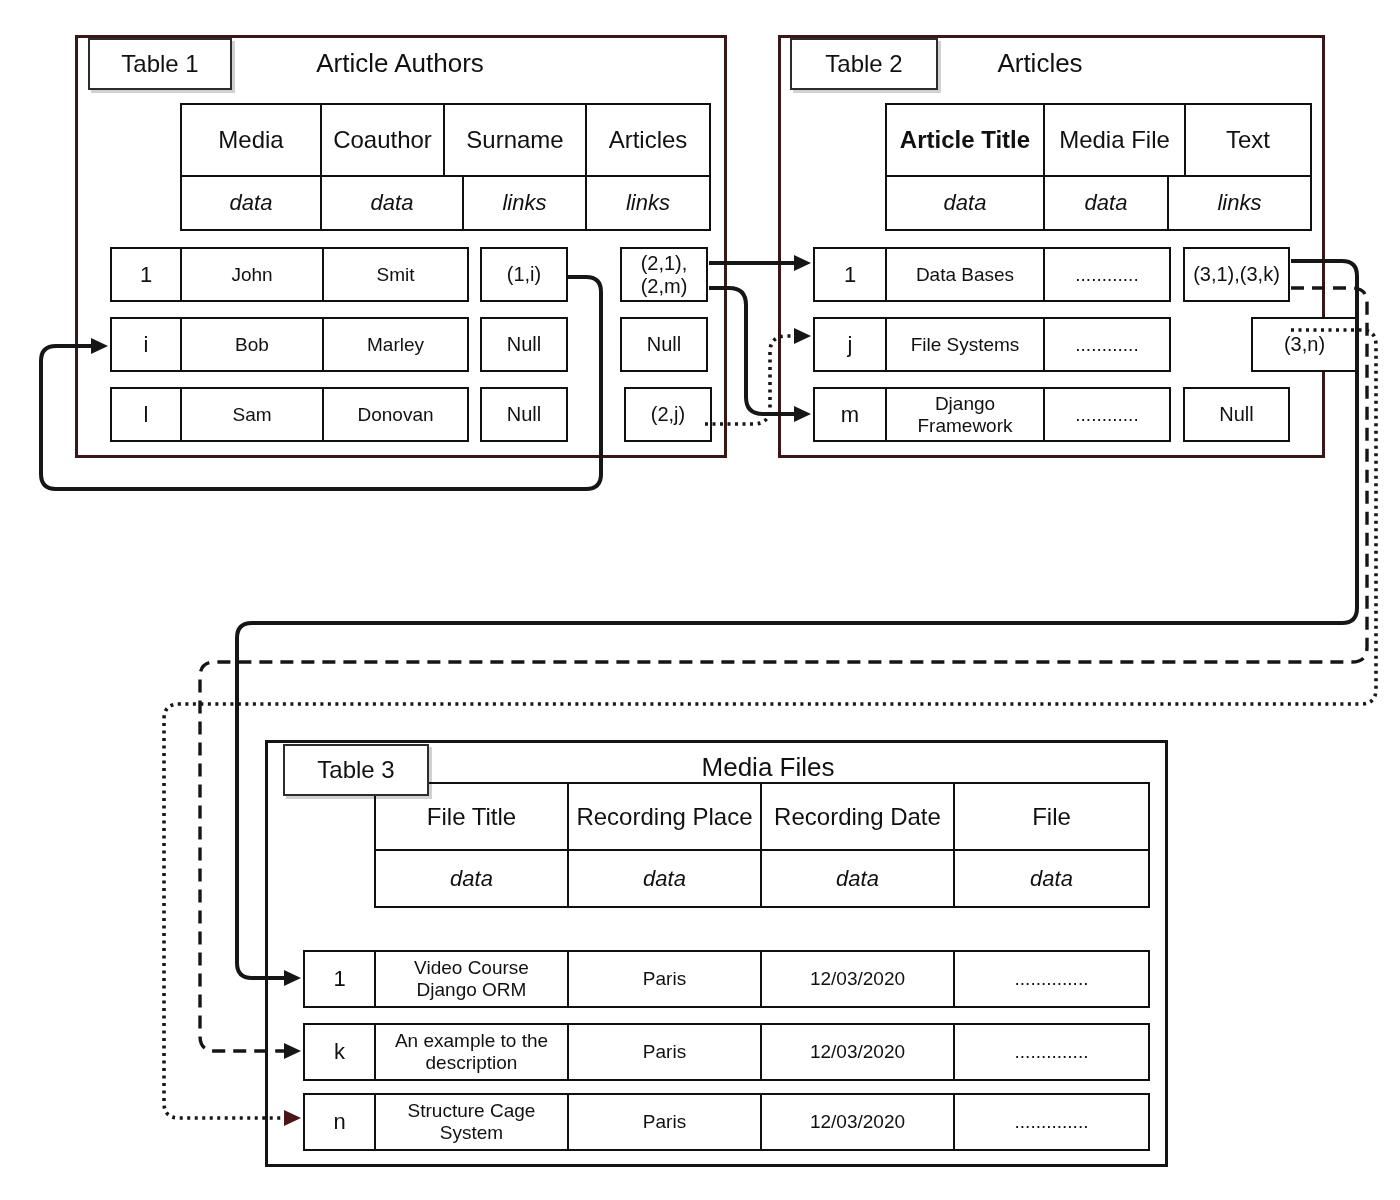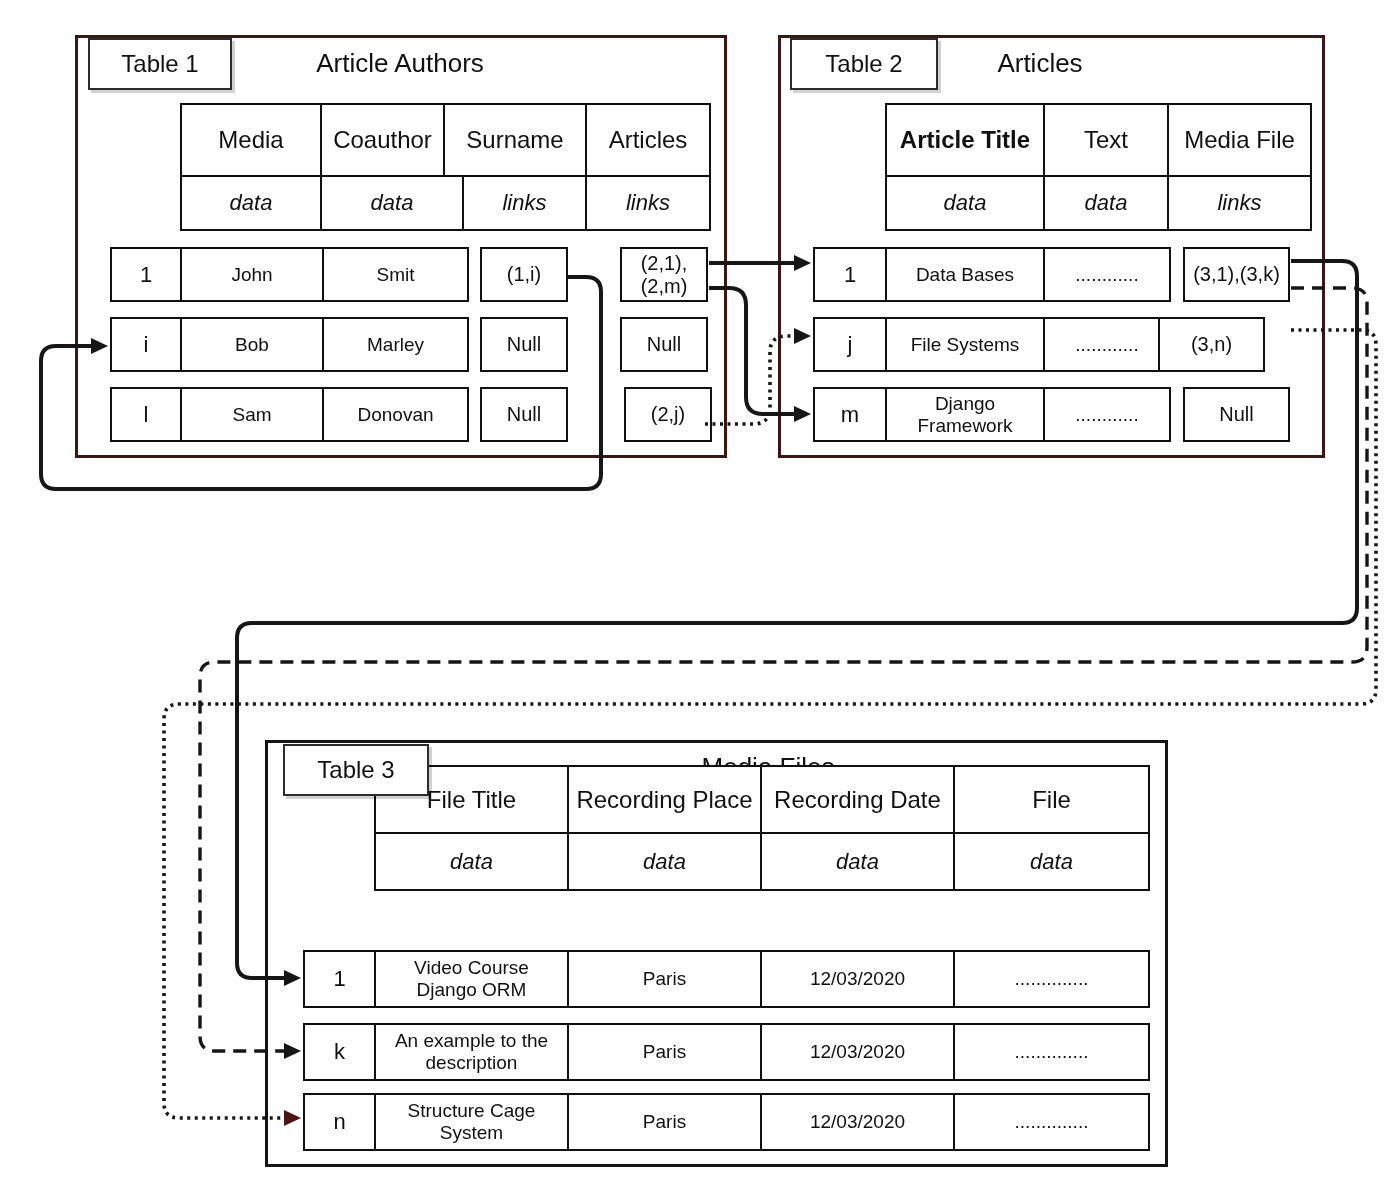--- a/index.html
+++ b/index.html
@@ -90,52 +90,52 @@
       <div class="cell val" style="width: 143px;">Donovan</div>
     </div>
     <div class="abs linkbox" style="left: 480px; top: 387px; width: 88px; height: 55px;">Null</div>
     <div class="abs linkbox" style="left: 624px; top: 387px; width: 88px; height: 55px;">(2,j)</div>
     <div class="abs frame" style="left: 778px; top: 35px; width: 547px; height: 423px;"></div>
     <div class="abs tab" style="left: 790px; top: 38px; width: 148px; height: 52px;">Table 2</div>
     <div class="abs title" style="left: 940px; top: 48px; width: 200px;">Articles</div>
     <div class="abs hwrap" style="left: 885px; top: 103px; width: 423px;">
       <div class="hrow">
         <div class="hcell" style="width: 158px; height: 72px; font-weight: bold;">Article Title</div>
+        <div class="hcell" style="width: 141px; height: 72px;">Media File</div>
         <div class="hcell" style="width: 124px; height: 72px;">Text</div>
-        <div class="hcell" style="width: 141px; height: 72px;">Media File</div>
       </div>
       <div class="hrow">
         <div class="kcell" style="width: 158px; height: 52px;">data</div>
         <div class="kcell" style="width: 124px; height: 52px;">data</div>
         <div class="kcell" style="width: 141px; height: 52px;">links</div>
       </div>
     </div>
     <div class="abs rowbox" style="left: 813px; top: 247px; width: 358px; height: 55px;">
       <div class="cell id" style="width: 72px;">1</div>
       <div class="cell val" style="width: 158px;">Data Bases</div>
       <div class="cell val" style="width: 124px;">............</div>
     </div>
     <div class="abs linkbox" style="left: 1183px; top: 247px; width: 107px; height: 55px;">(3,1),(3,k)</div>
     <div class="abs rowbox" style="left: 813px; top: 317px; width: 358px; height: 55px;">
       <div class="cell id" style="width: 72px;">j</div>
       <div class="cell val" style="width: 158px;">File Systems</div>
       <div class="cell val" style="width: 124px;">............</div>
     </div>
-    <div class="abs linkbox" style="left: 1158px; top: 317px; width: 107px; height: 55px;">(3,n)</div>
+    <div class="abs linkbox" style="left: 1251px; top: 317px; width: 107px; height: 55px;">(3,n)</div>
     <div class="abs rowbox" style="left: 813px; top: 387px; width: 358px; height: 55px;">
       <div class="cell id" style="width: 72px;">m</div>
       <div class="cell val" style="width: 158px;">Django
 Framework</div>
       <div class="cell val" style="width: 124px;">............</div>
     </div>
     <div class="abs linkbox" style="left: 1183px; top: 387px; width: 107px; height: 55px;">Null</div>
     <div class="abs frame frame3" style="left: 265px; top: 740px; width: 903px; height: 427px;"></div>
     <div class="abs tab" style="left: 283px; top: 744px; width: 146px; height: 52px;">Table 3</div>
     <div class="abs title" style="left: 600px; top: 752px; width: 336px;">Media Files</div>
-    <div class="abs hwrap" style="left: 374px; top: 765px; width: 772px;">
+    <div class="abs hwrap" style="left: 374px; top: 782px; width: 772px;">
       <div class="hrow">
         <div class="hcell" style="width: 193px; height: 67px;">File Title</div>
         <div class="hcell" style="width: 193px; height: 67px;">Recording Place</div>
         <div class="hcell" style="width: 193px; height: 67px;">Recording Date</div>
         <div class="hcell" style="width: 193px; height: 67px;">File</div>
       </div>
       <div class="hrow">
         <div class="kcell" style="width: 193px; height: 55px;">data</div>
         <div class="kcell" style="width: 193px; height: 55px;">data</div>
         <div class="kcell" style="width: 193px; height: 55px;">data</div>

